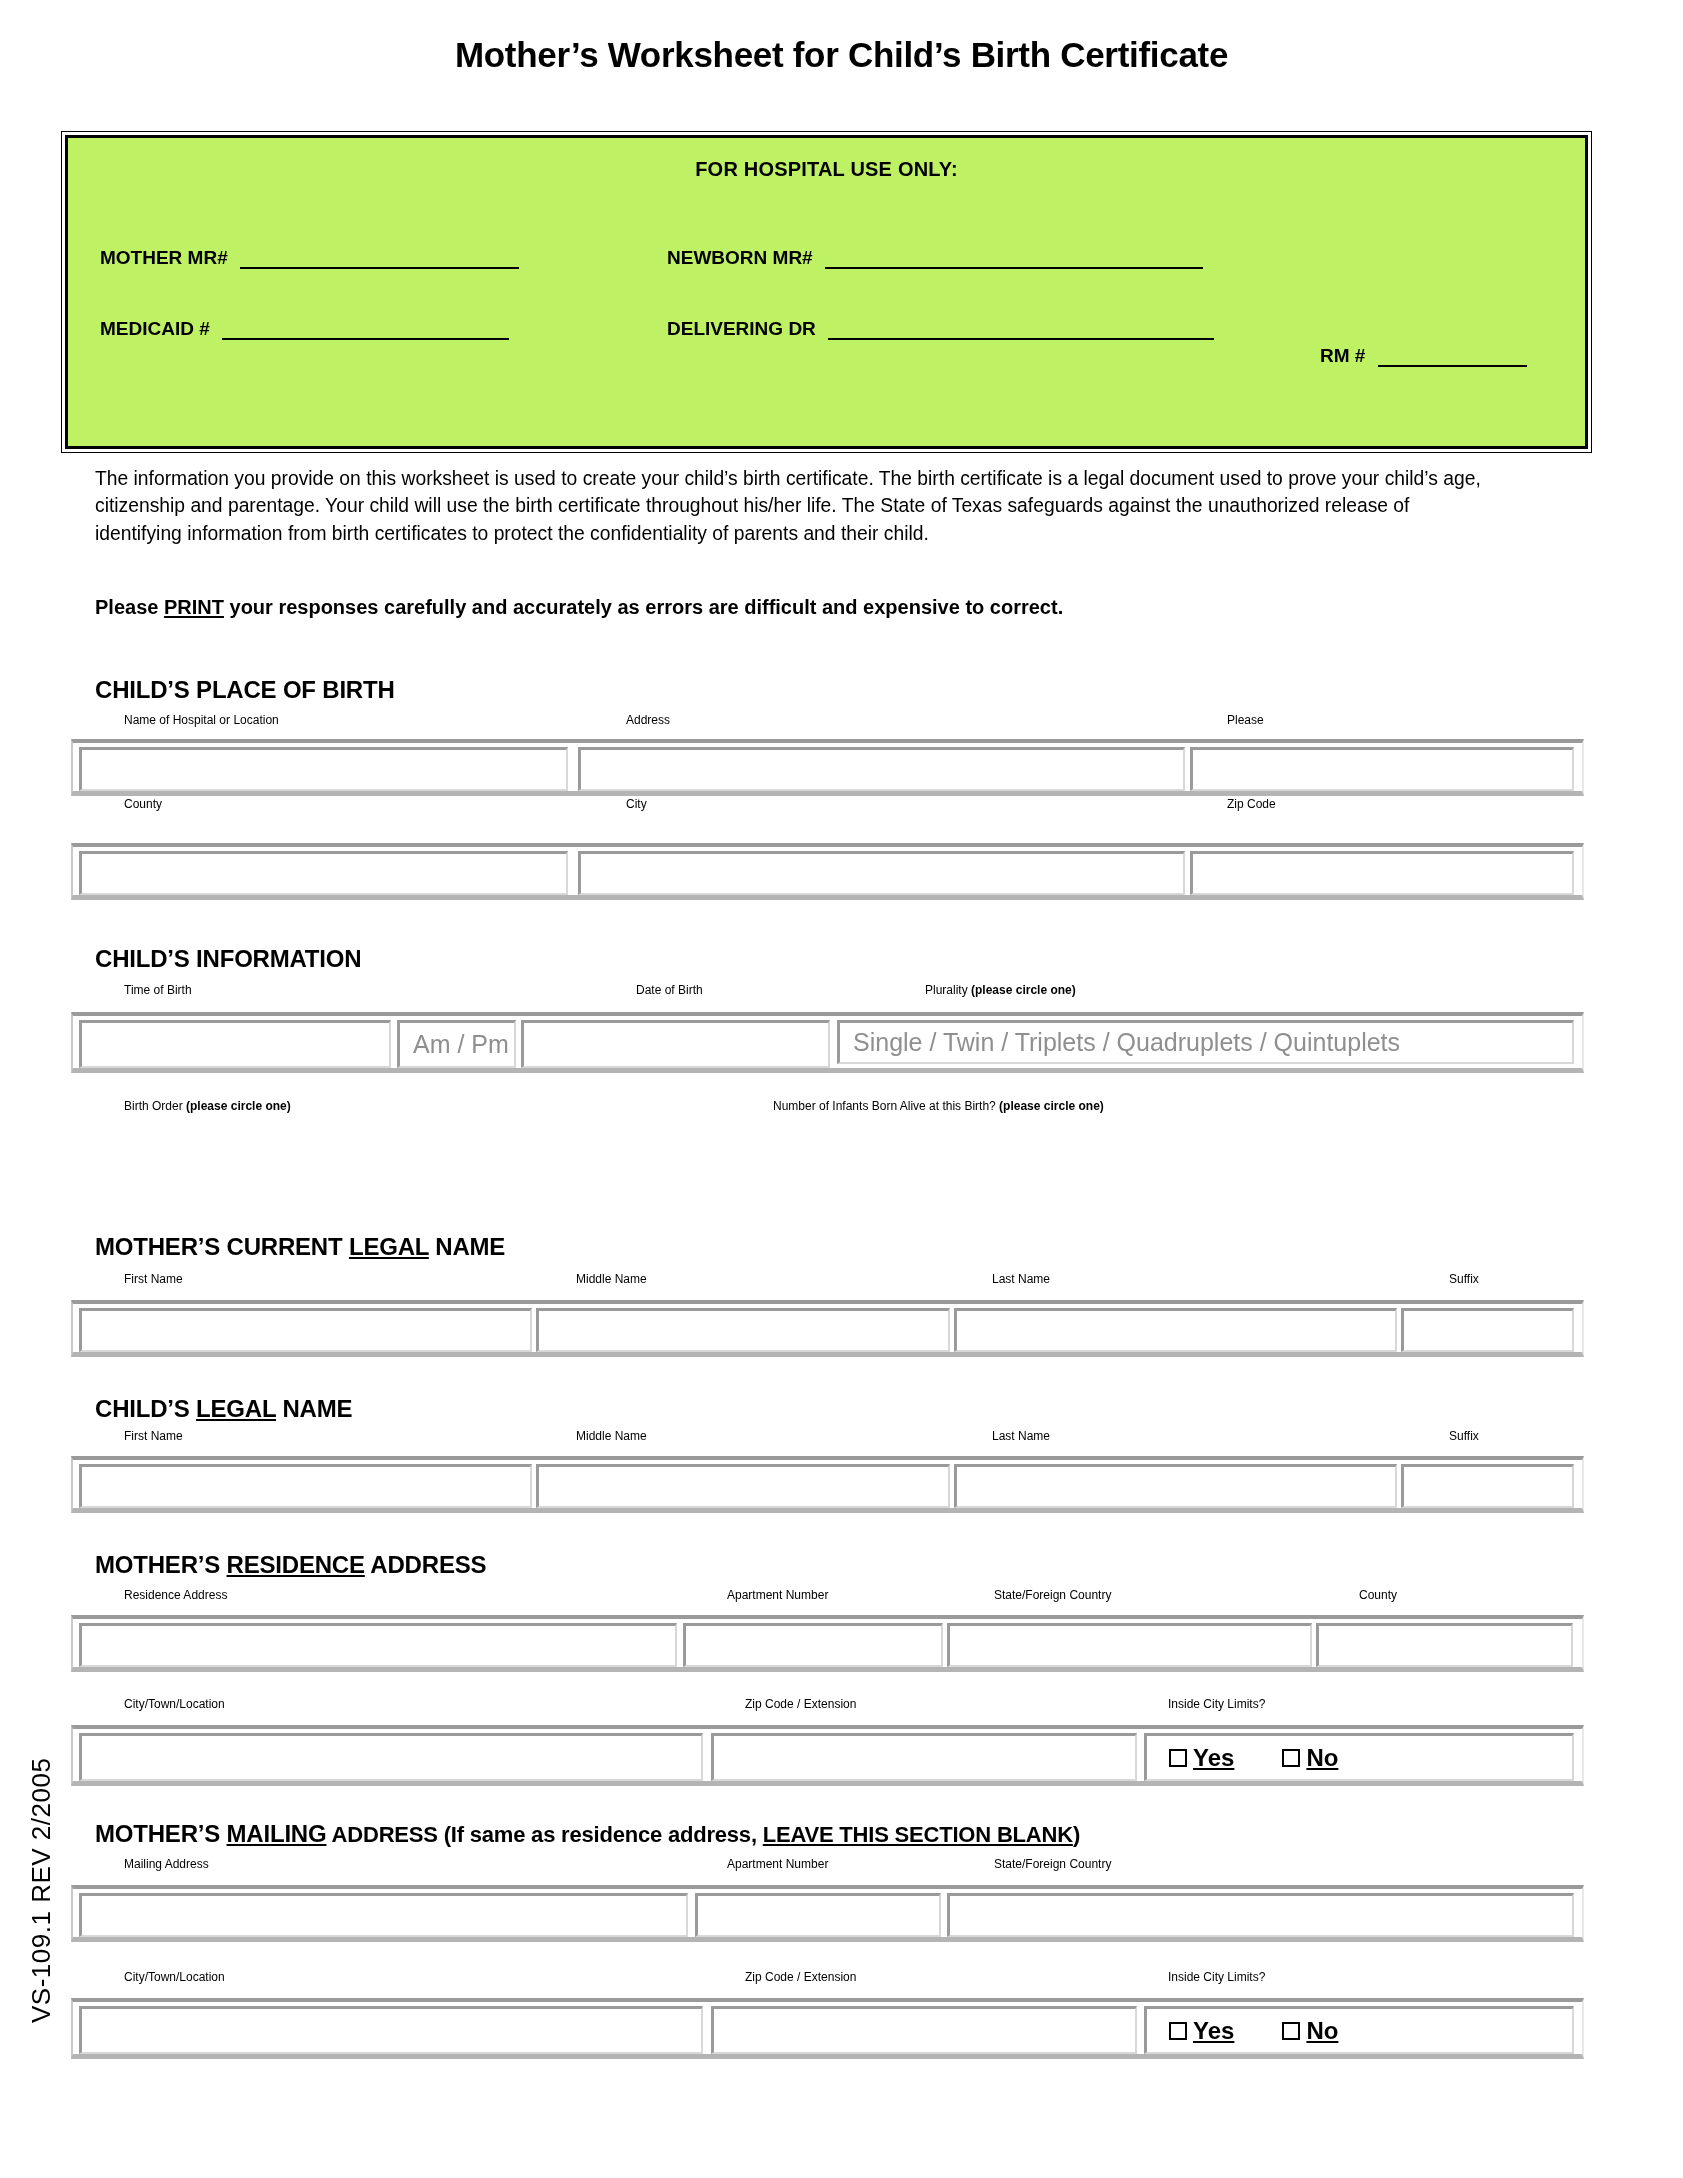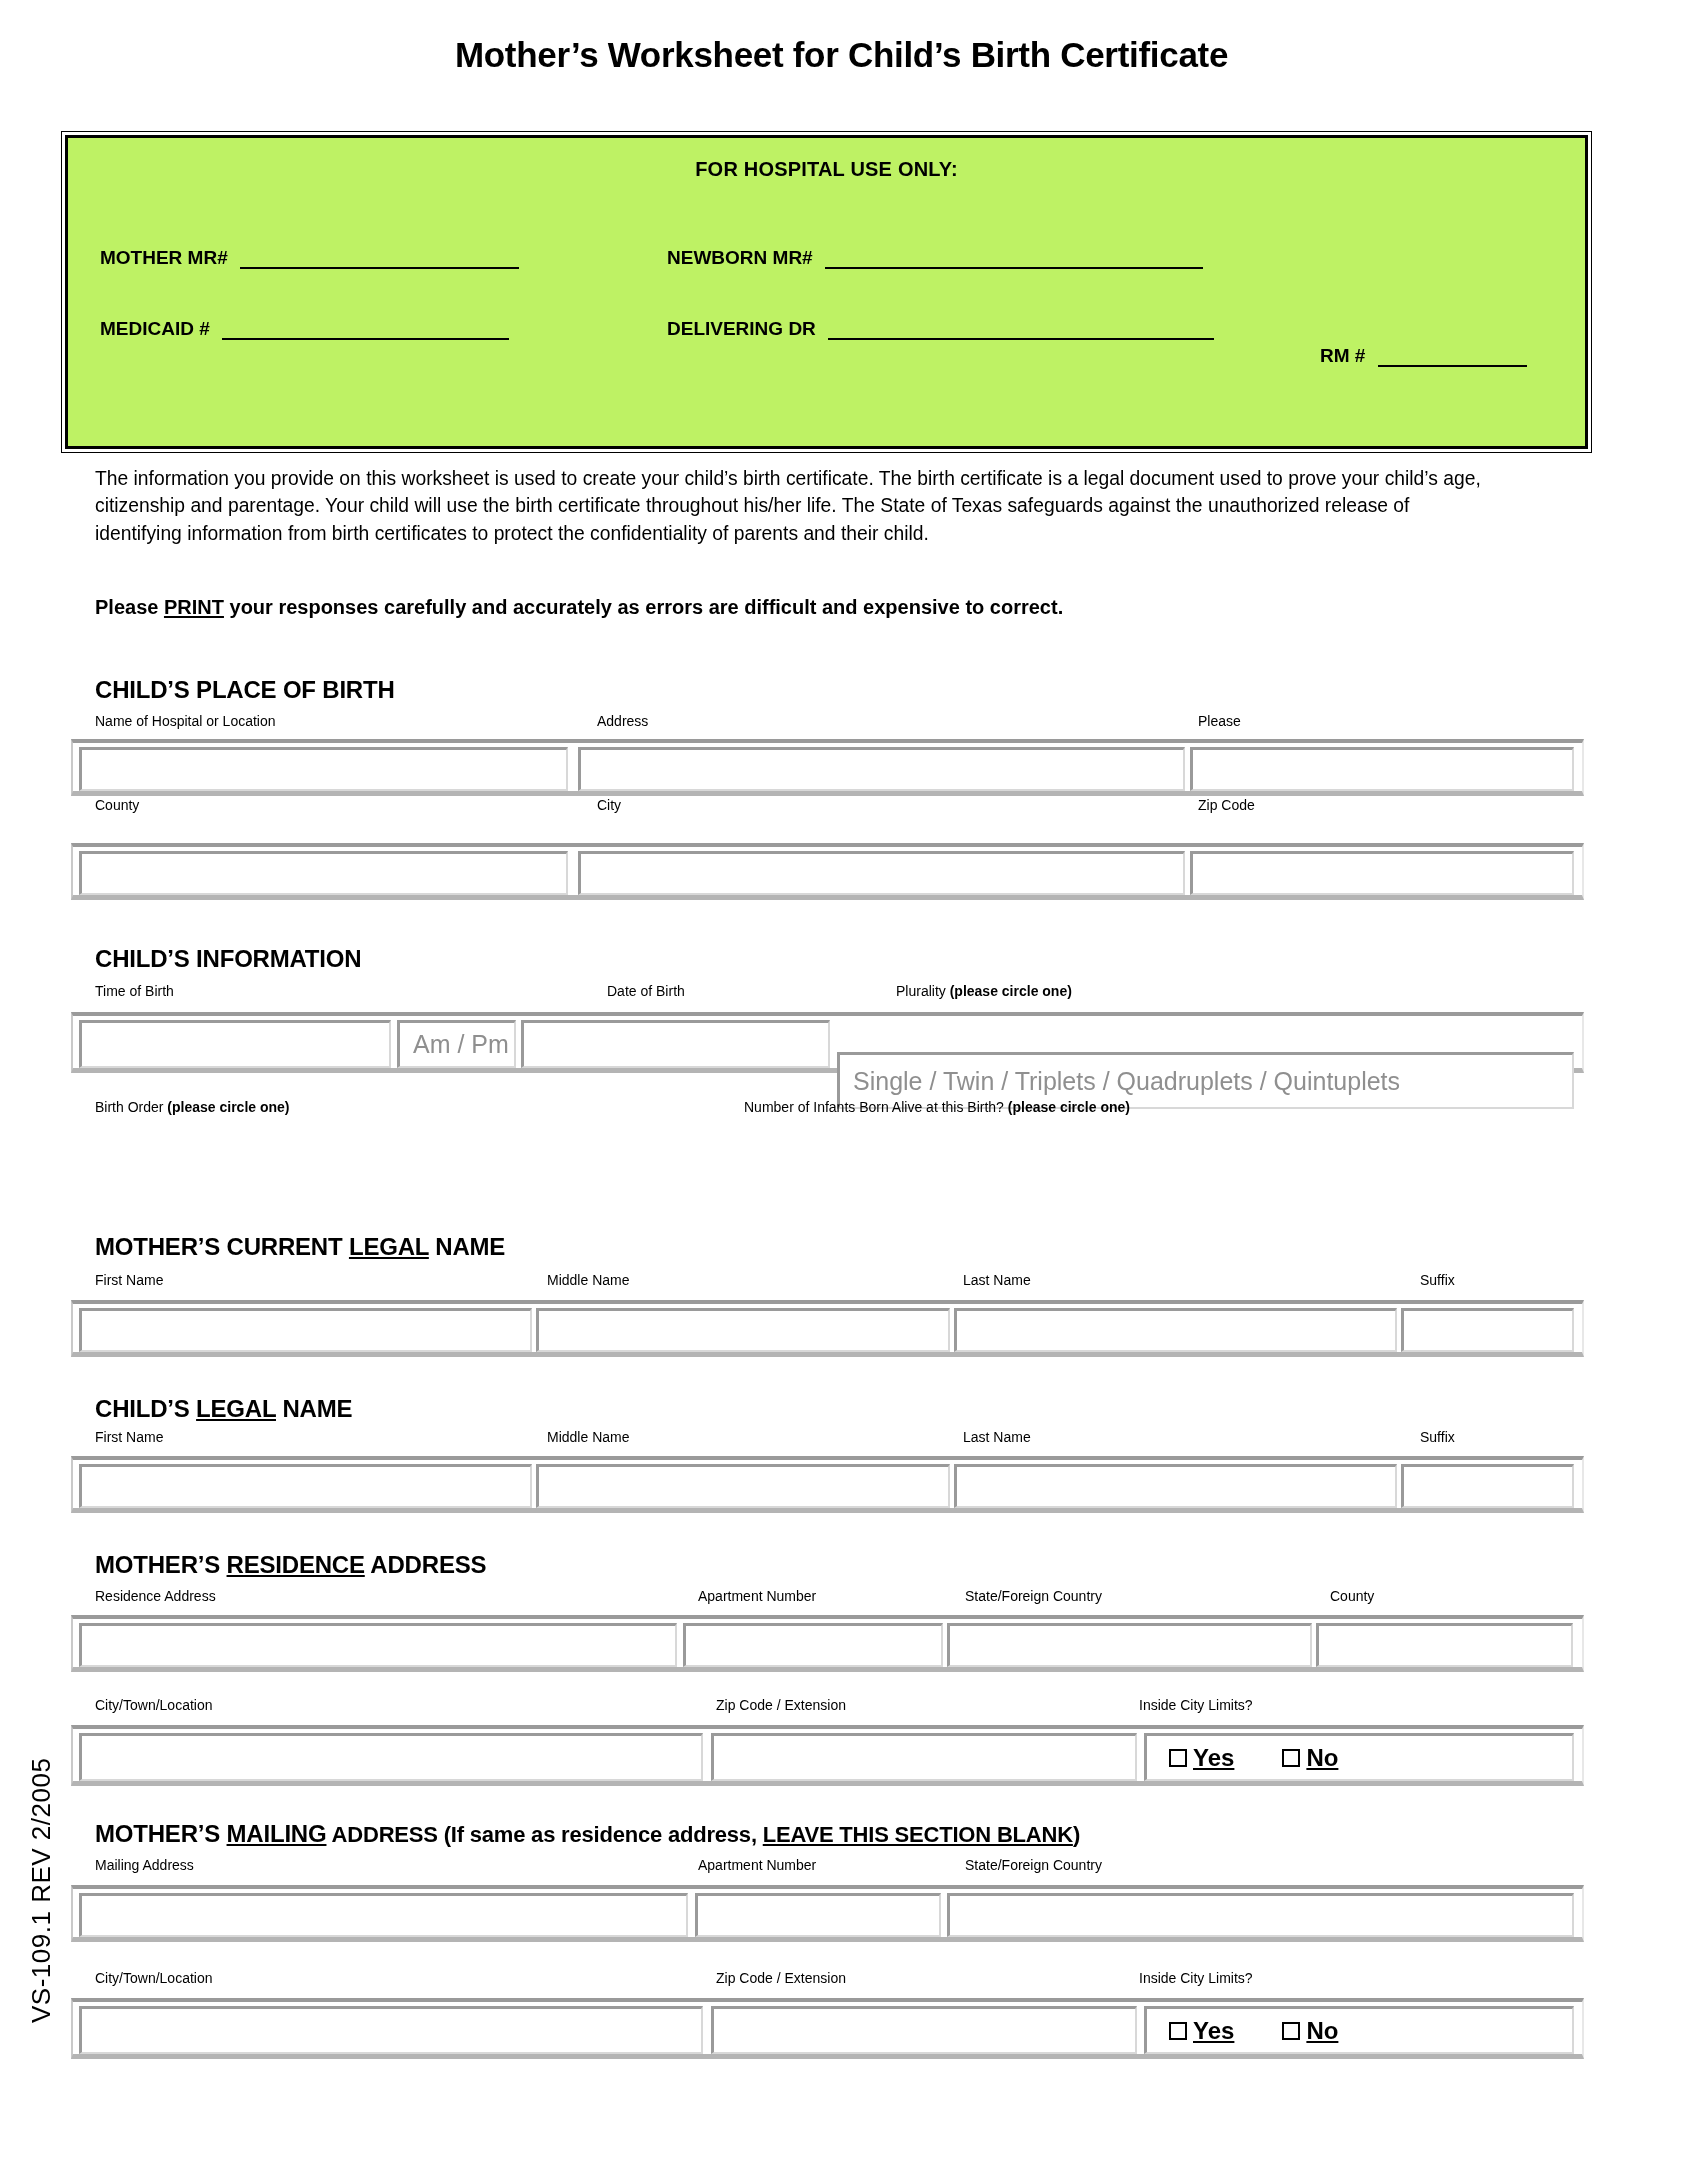--- a/index.html
+++ b/index.html
@@ -98,23 +98,24 @@
     letter-spacing: -0.2px;
     white-space: nowrap;
   }
   .sec-head .sub {
     font-size: 22px;
   }
 
   
   .flabel {
     position: absolute;
-    font-size: 14px;
+    font-size: 12px;
     font-weight: normal;
     white-space: nowrap;
+    margin-left: 29px;
   }
   .flabel b { font-weight: bold; }
 
   
   .fieldrow {
     position: absolute;
     background: #ffffff;
     border-top: 4px solid #9a9a9a;
     border-left: 2px solid #c9c9c9;
     border-right: 2px solid #e8e8e8;
@@ -242,21 +243,21 @@
   <div class="sec-head" style="top:945px">CHILD’S INFORMATION</div>
 
   <div class="flabel" style="left:95px; top:983px">Time of Birth</div>
   <div class="flabel" style="left:607px; top:983px">Date of Birth</div>
   <div class="flabel" style="left:896px; top:983px"><span>Plurality </span><b>(please circle one)</b></div>
 
   <div class="fieldrow" style="left:71px; top:1012px; width:1513px; height:61px;">
     <div class="fbox plain" style="left:6px; top:4px; width:312px; height:48px;"></div>
     <div class="fbox" style="left:324px; top:4px; width:119px; height:48px;">Am / Pm</div>
     <div class="fbox plain" style="left:448px; top:4px; width:309px; height:48px;"></div>
-    <div class="fbox" style="left:764px; top:4px; width:737px; height:57px;margin-top:32px;">Single / Twin / Triplets / Quadruplets / Quintuplets</div>
+    <div class="fbox" style="left:764px; top:4px; width:737px; height:44px;">Single / Twin / Triplets / Quadruplets / Quintuplets</div>
   </div>
 
   <div class="flabel" style="left:95px; top:1099px"><span>Birth Order </span><b>(please circle one)</b></div>
   <div class="flabel" style="left:744px; top:1099px"><span>Number of Infants Born Alive at this Birth? </span><b>(please circle one)</b></div>
 
 
   <div class="sec-head" style="top:1233px"><span>MOTHER’S CURRENT </span><span class="u">LEGAL</span><span> NAME</span></div>
 
   <div class="flabel" style="left:95px; top:1272px">First Name</div>
   <div class="flabel" style="left:547px; top:1272px">Middle Name</div>

